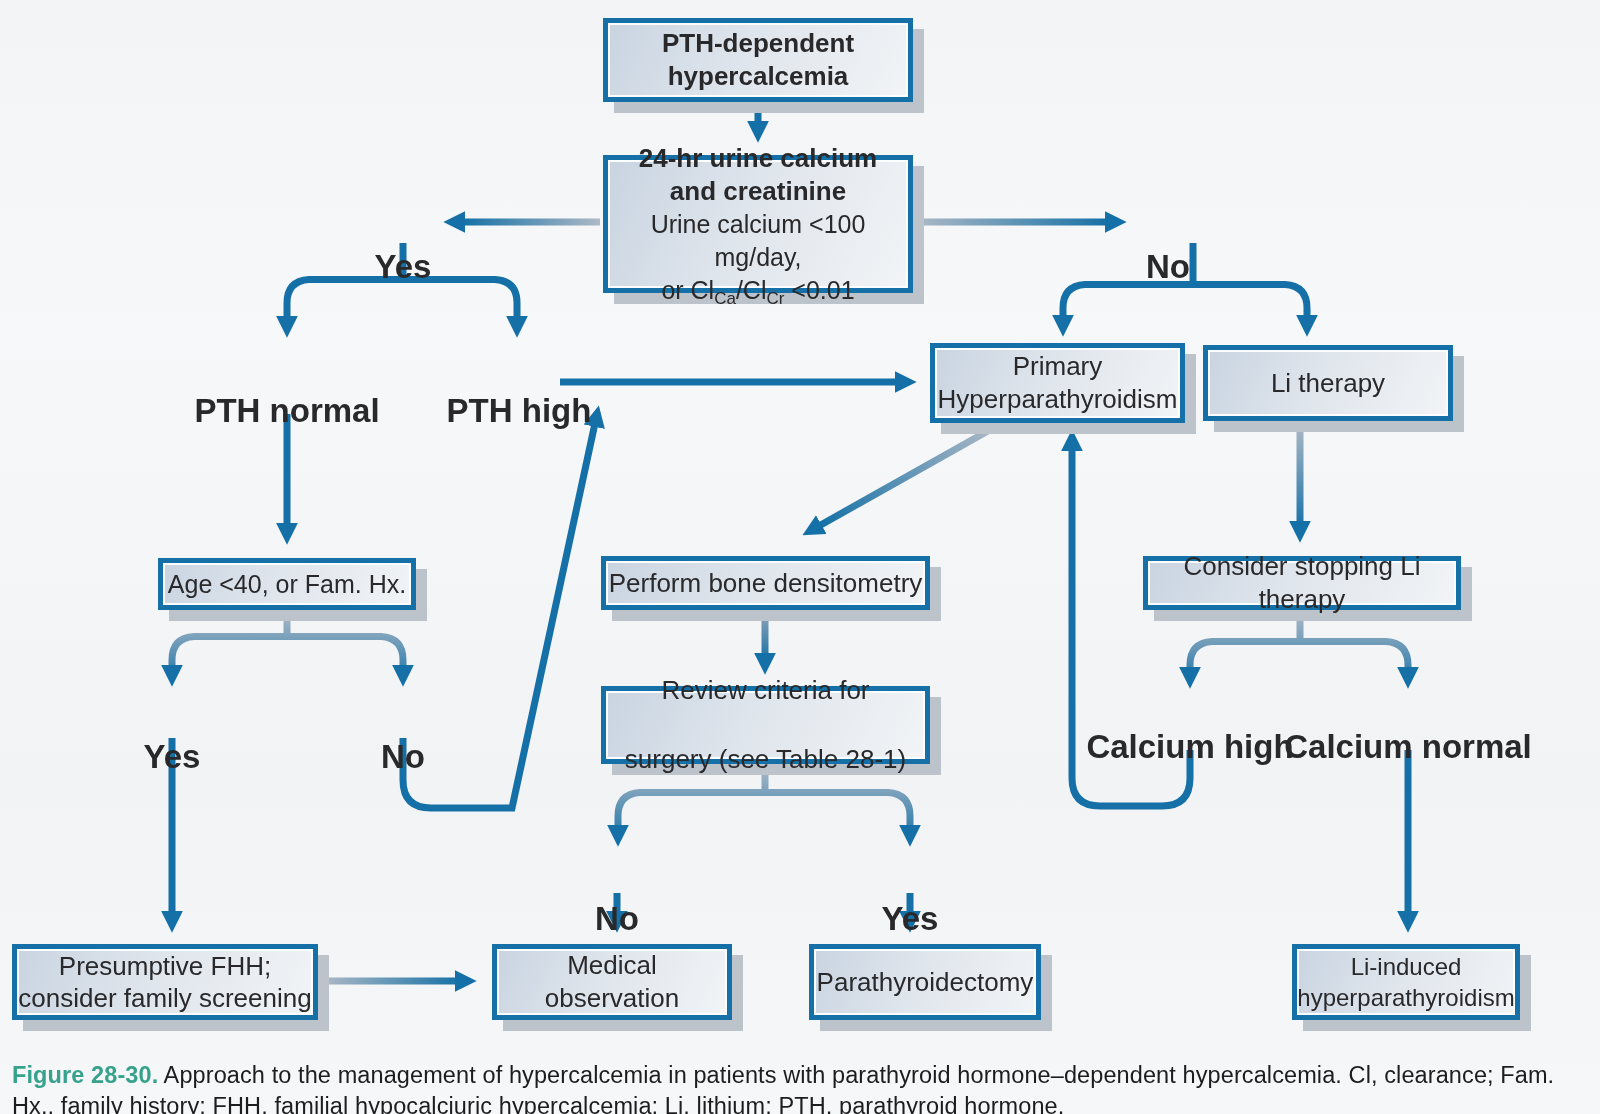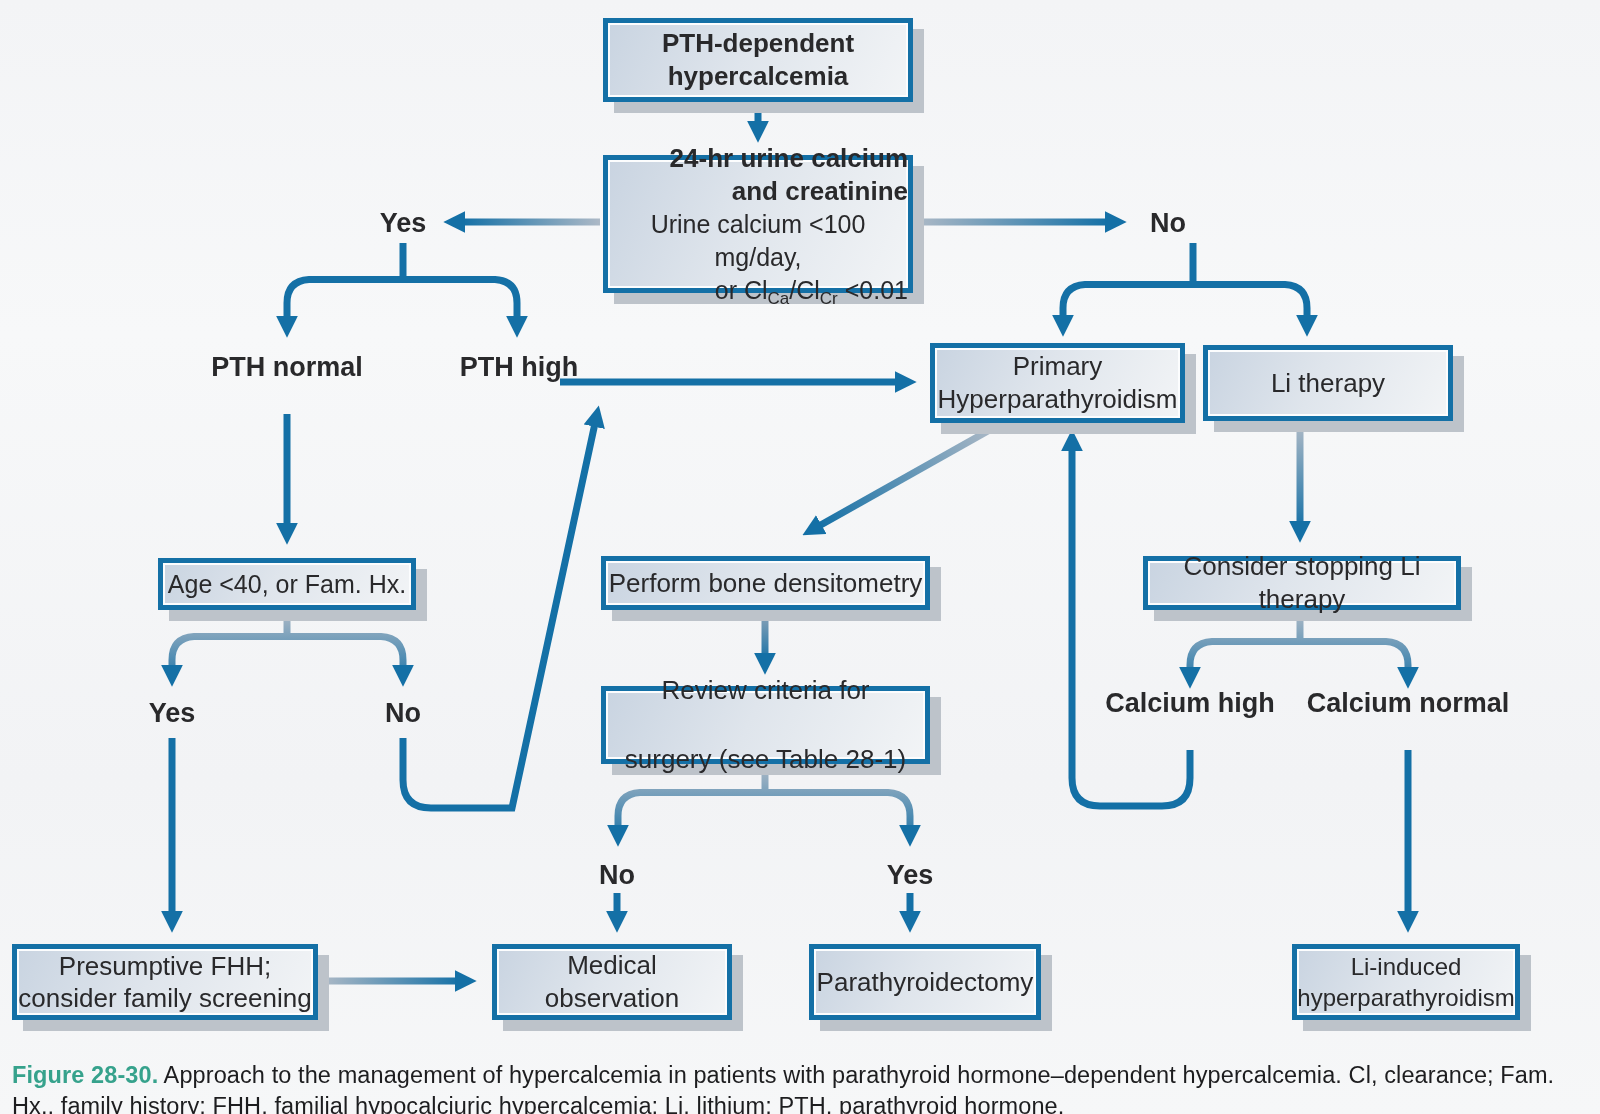--- a/index.html
+++ b/index.html
@@ -19,22 +19,22 @@
     box-shadow:inset 0 0 0 2px #fcfdfe,11px 11px 0 0 #bdc3ca;
     box-sizing:border-box;
     font-size:26px;line-height:33px;color:#29292b;
   }
   .node.bold{font-weight:bold;}
   .node .ln{display:block;}
   .node .sub-line{font-weight:normal;font-size:25px;}
   sub.cs{font-size:17px;line-height:0;vertical-align:-5px;}
   .lbl{
     position:absolute;z-index:2;transform:translate(-50%,0);
-    font-weight:bold;font-size:27px;line-height:30px;text-align:center;
-    color:#29292b;white-space:nowrap;
+    font-weight:bold;font-size:33px;line-height:30px;text-align:center;
+    color:#29292b;white-space:nowrap;margin-top:44px;
   }
   .caption{
     position:absolute;left:12px;top:1036px;width:1576px;z-index:2;
     font-size:23.5px;line-height:31px;color:#1d1d1f;letter-spacing:0.1px;
   }
   .caption .figlabel{font-weight:bold;color:#36a28c;}
 </style>
 </head>
 <body>
 
@@ -145,21 +145,21 @@
 
       <path stroke="#1470a6" d="M1408 750 V924" marker-end="url(#ah)"></path>
     </g>
   </svg>
 
   <div class="node bold" style="left:603px;top:18px;width:310px;height:84px;">
     <span class="ln">PTH-dependent</span>
     <span class="ln">hypercalcemia</span>
   </div>
 
-  <div class="node" style="left:603px;top:155px;width:310px;height:138px;align-items:flex-end;">
+  <div class="node" style="left:603px;top:155px;width:310px;height:138px;">
     <span class="ln" style="font-weight:bold">24-hr urine calcium</span>
     <span class="ln" style="font-weight:bold">and creatinine</span>
     <span class="ln sub-line">Urine calcium &lt;100 mg/day,</span>
     <span class="ln sub-line"><span>or Cl</span><sub class="cs">Ca</sub><span>/Cl</span><sub class="cs">Cr</sub><span> &lt;0.01</span></span>
   </div>
 
   <div class="node" style="left:930px;top:343px;width:255px;height:80px;">
     <span class="ln">Primary</span>
     <span class="ln">Hyperparathyroidism</span>
   </div>

